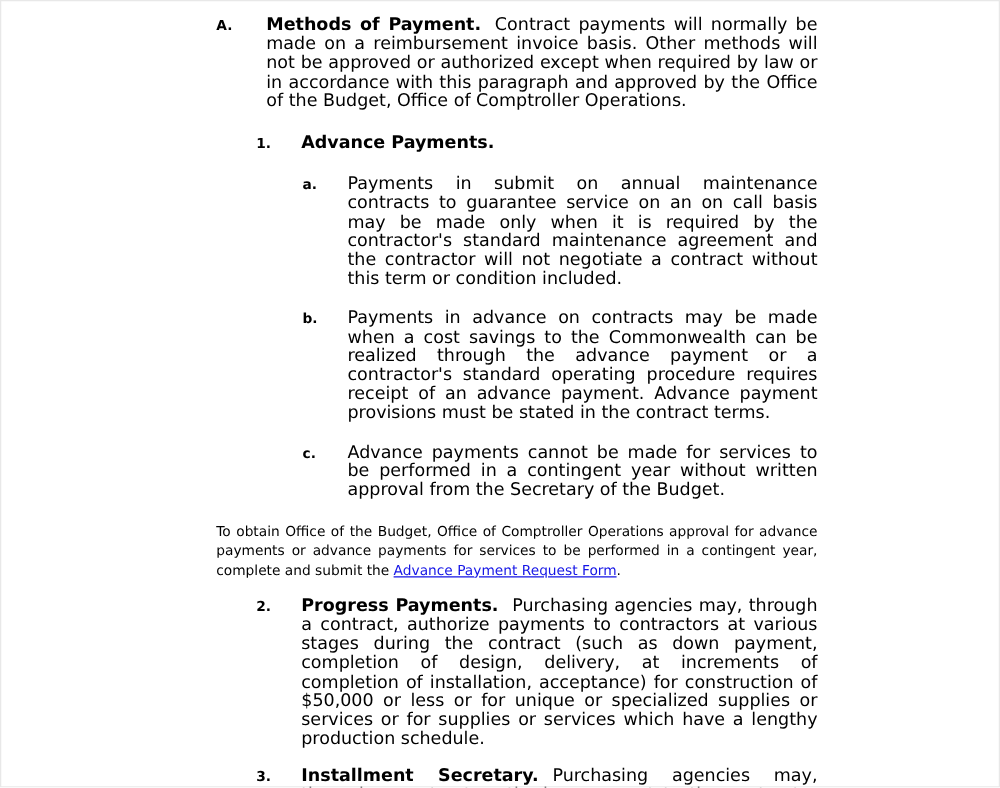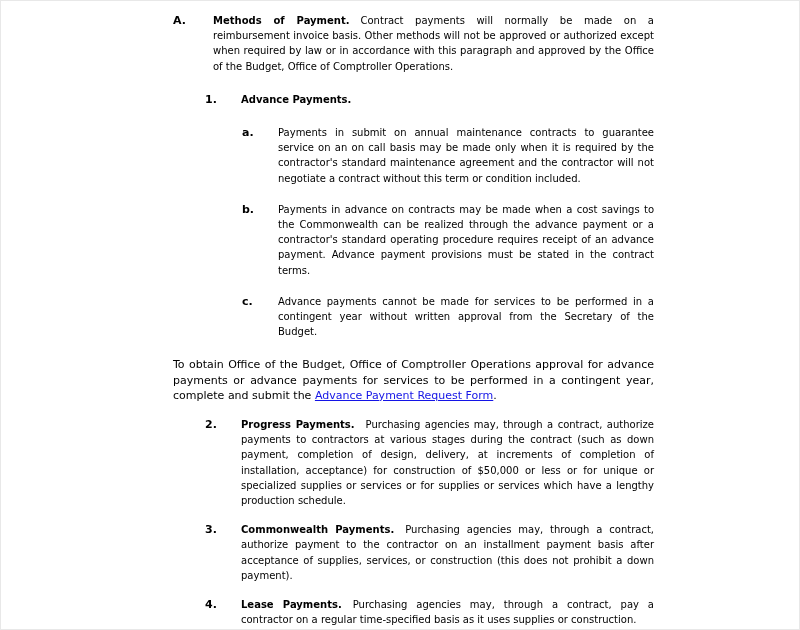--- a/index.html
+++ b/index.html
@@ -41,21 +41,21 @@
   .marker {
     flex: 0 0 auto;
     font-weight: bold;
     font-size: 11px;
     line-height: 15.2px;
     white-space: nowrap;
   }
 
   .ctext {
     flex: 1 1 auto;
-    font-size: 10px;
+    font-size: 14px;
     line-height: 15.2px;
     text-align: justify;
     text-justify: inter-word;
     hyphens: none;
   }
 
   .ctext .lead {
     font-weight: bold;
   }
 
@@ -143,21 +143,21 @@
 
     <div class="clause level-num">
       <div class="marker">2.</div>
       <div class="ctext"><span class="lead">Progress Payments.</span><span class="lead-gap"></span><span>Purchasing agencies may, through a contract, authorize payments to contractors at various stages during the contract (such as down payment, completion of design, delivery, at increments of completion of installation, acceptance) for construction of $50,000 or less or for unique or specialized supplies or services or for supplies or services which have a lengthy production schedule.</span></div>
     </div>
 
     <div class="sp-14"></div>
 
     <div class="clause level-num">
       <div class="marker">3.</div>
-      <div class="ctext"><span class="lead">Commonwealth Payments.</span><span class="lead-gap"></span><span>Purchasing agencies may, through a contract, authorize payment to the contractor on an installment payment basis after acceptance of supplies, services, or construction (this does not prohibit a down payment).</span></div>
+      <div class="ctext"><span class="lead">Installment Secretary.</span><span class="lead-gap"></span><span>Purchasing agencies may, through a contract, authorize payment to the contractor on an installment payment basis after acceptance of supplies, services, or construction (this does not prohibit a down payment).</span></div>
     </div>
 
     <div class="sp-14"></div>
 
     <div class="clause level-num">
       <div class="marker">4.</div>
       <div class="ctext"><span class="lead">Lease Payments.</span><span class="lead-gap"></span><span>Purchasing agencies may, through a contract, pay a contractor on a regular time-specified basis as it uses supplies or construction.</span></div>
     </div>
 
   </div>

